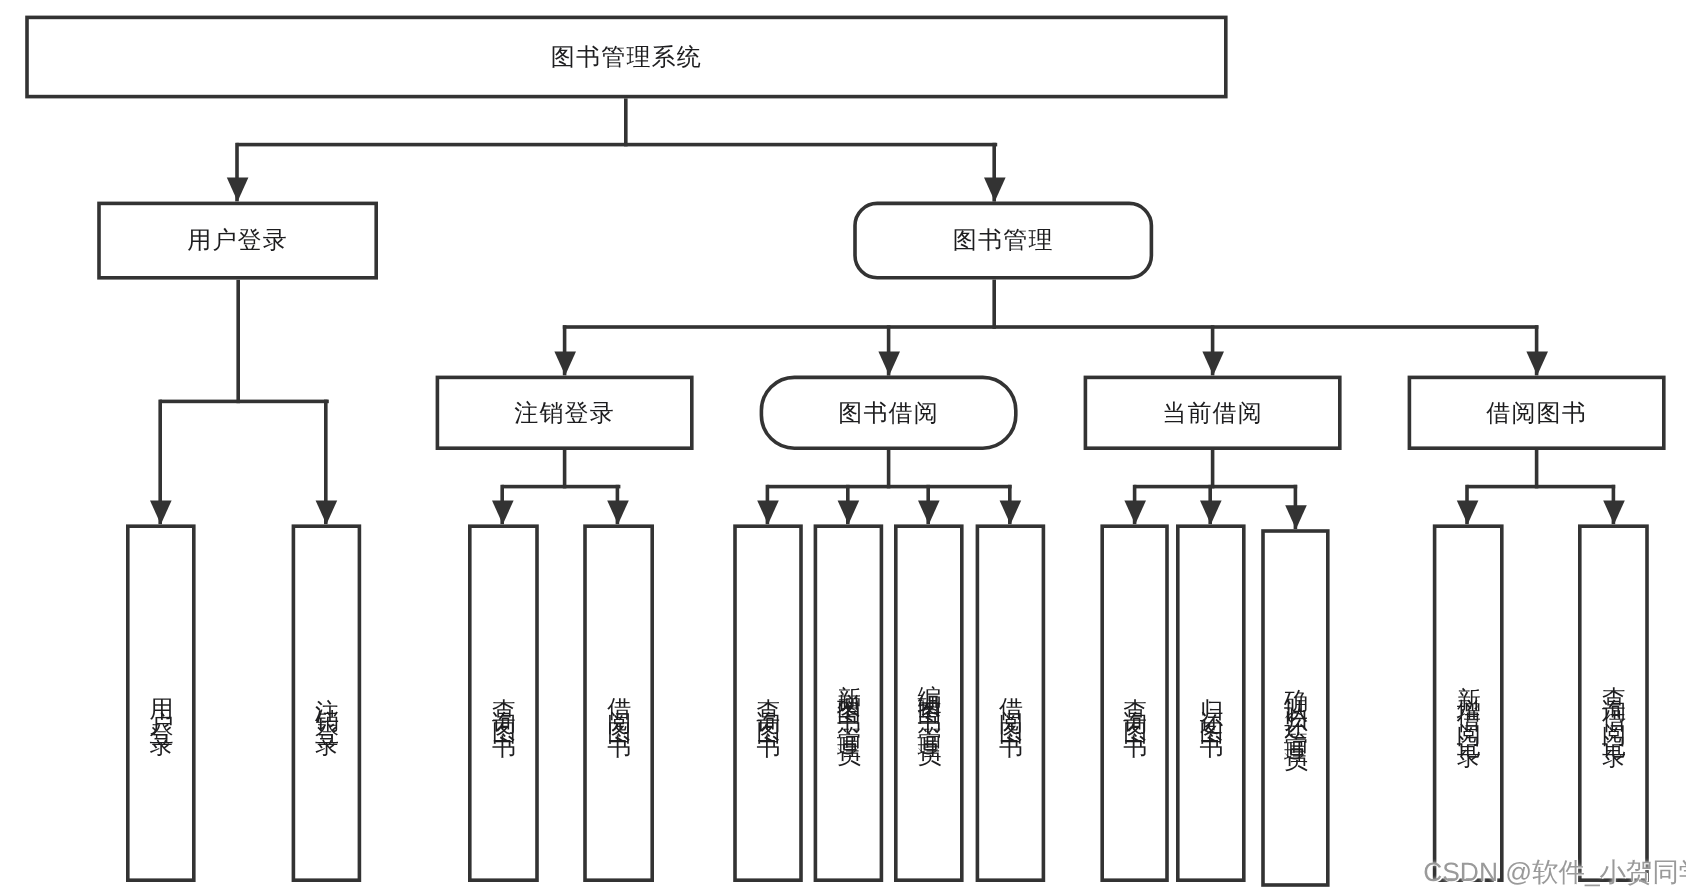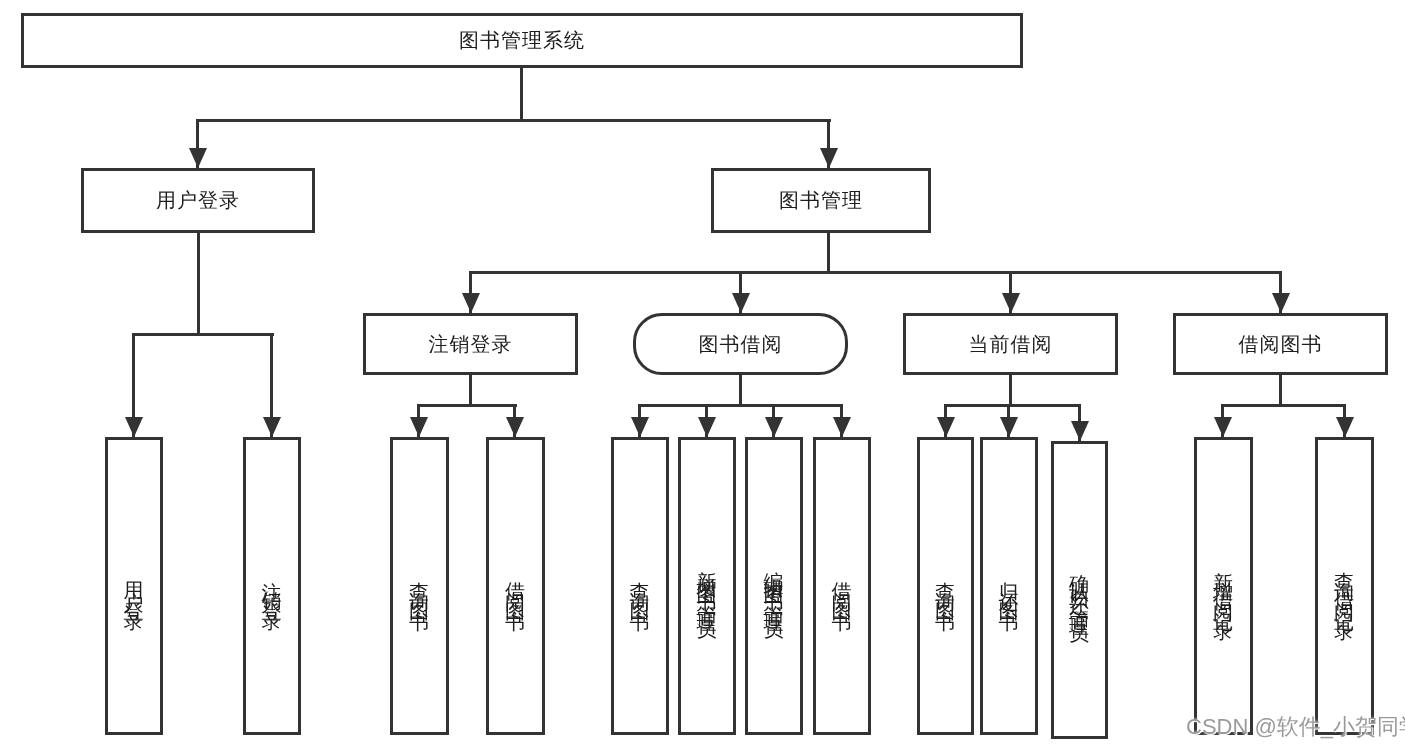--- a/index.html
+++ b/index.html
@@ -113,29 +113,29 @@
   <div class="hline" style="left:945px; top:404px; width:136px;"></div>
   <div class="arrow" style="left:944px; top:404px; height:33px;"></div>
   <div class="arrow" style="left:1007px; top:404px; height:33px;"></div>
   <div class="arrow" style="left:1078px; top:404px; height:37px;"></div>
 
   <div class="vline" style="left:1279px; top:375px; height:32px;"></div>
   <div class="hline" style="left:1222px; top:404px; width:124px;"></div>
   <div class="arrow" style="left:1221px; top:404px; height:33px;"></div>
   <div class="arrow" style="left:1343px; top:404px; height:33px;"></div>
 
-  <div class="box h" style="left:21px; top:13px; width:1002px; height:55px;">
+  <div class="box h" style="left:21px; top:13px; width:1002px; height:69px;">
     <span>图书管理系统</span>
   </div>
 
   <div class="box h" style="left:81px; top:168px; width:234px; height:65px;">
     <span>用户登录</span>
   </div>
 
-  <div class="box h" style="left:711px; top:168px; width:220px; height:65px;">
+  <div class="box h" style="left:711px; top:168px; width:250px; height:65px;border-radius:20px;">
     <span>图书管理</span>
   </div>
 
   <div class="box h" style="left:363px; top:313px; width:215px; height:62px;">
     <span>注销登录</span>
   </div>
 
   <div class="box h" style="left:633px; top:313px; width:215px; height:62px;border-radius:29px;">
     <span>图书借阅</span>
   </div>

